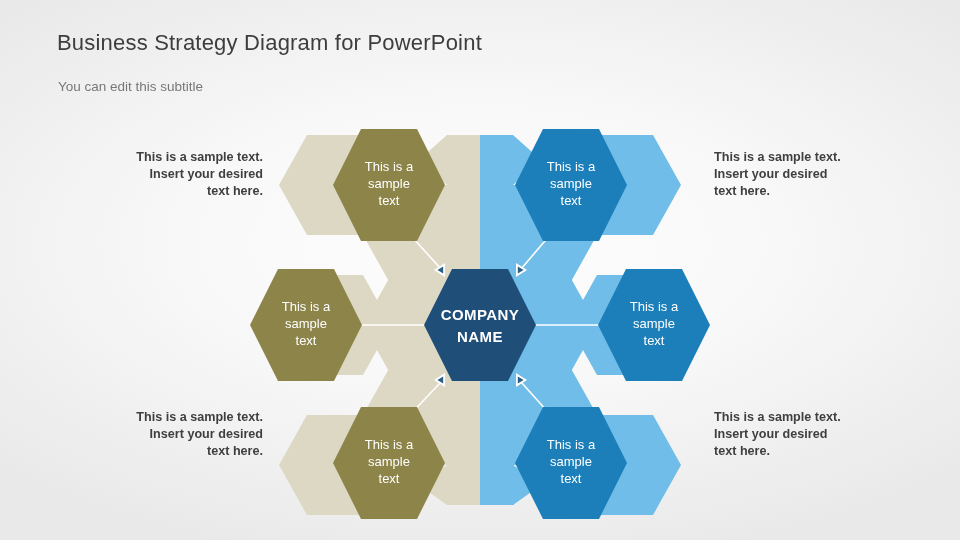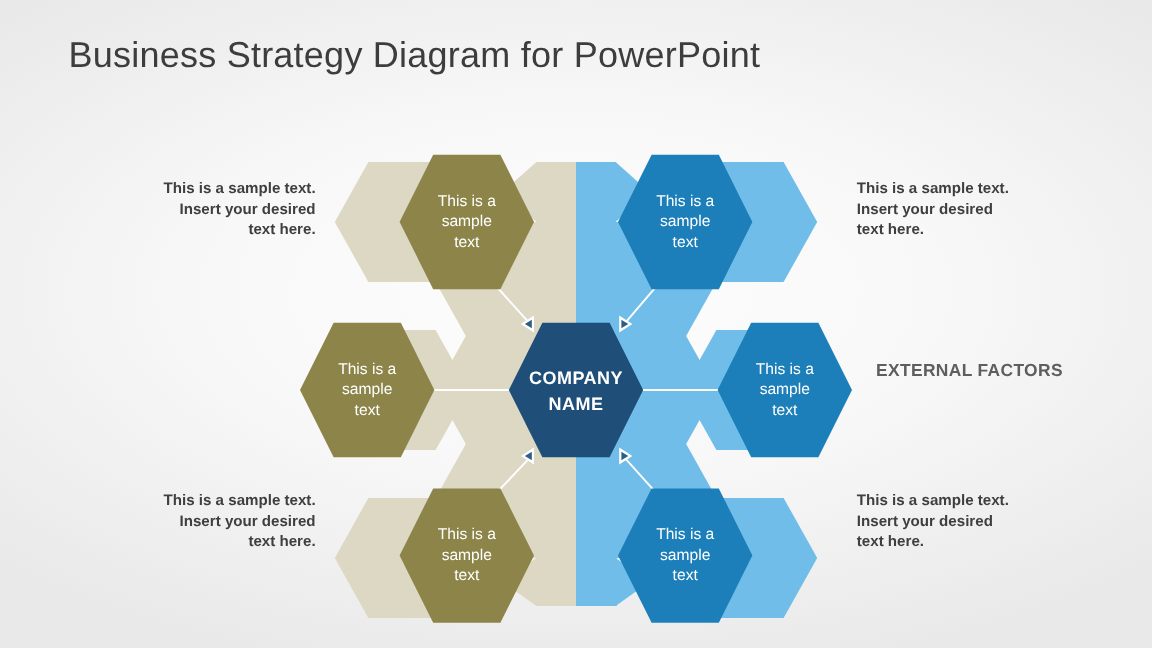--- a/index.html
+++ b/index.html
@@ -22,21 +22,21 @@
     background:
       radial-gradient(ellipse 70% 60% at 50% 45%, #fdfdfd 0%, #f8f8f8 45%, #f0efef 78%, #e9e9e9 100%);
     overflow: hidden;
   }
 
   
   #title {
     position: absolute;
     left: 57px;
     top: 30px;
-    font-size: 30px;
+    font-size: 22px;
     font-weight: 400;
     color: #3d3d3d;
     letter-spacing: 0.2px;
     white-space: nowrap;
   }
   #subtitle {
     position: absolute;
     left: 58px;
     top: 79px;
     font-size: 13.5px;
@@ -100,22 +100,22 @@
     dominant-baseline: middle;
     letter-spacing: 0.4px;
   }
 </style>
 </head>
 <body>
 
 <div id="slide">
 
   <div id="title">Business Strategy Diagram for PowerPoint</div>
-
-  <div id="label-external" class="factor-label">EXTERNAL FACTORS</div>
+  <div id="subtitle">You can edit this subtitle</div>
+
 
   <div id="note-tl" class="note right-align">
     <div>This is a sample text.</div>
     <div>Insert your desired</div>
     <div>text here.</div>
   </div>
   <div id="note-bl" class="note right-align">
     <div>This is a sample text.</div>
     <div>Insert your desired</div>
     <div>text here.</div>

